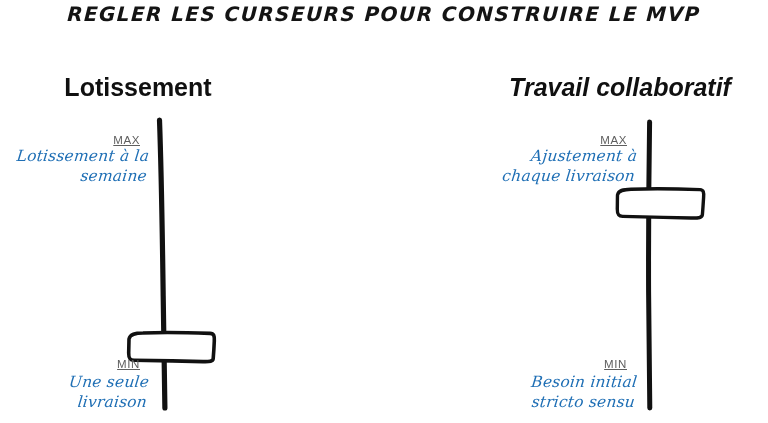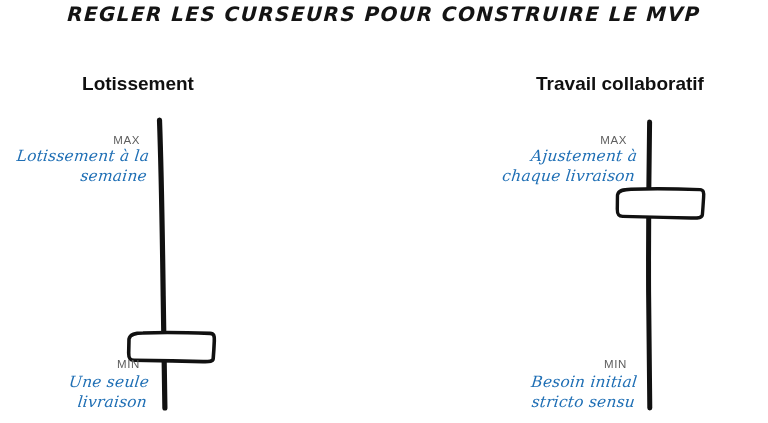--- a/index.html
+++ b/index.html
@@ -43,29 +43,29 @@
 
   
   .column {
     position: absolute;
     top: 0;
     width: 256px;
     height: 423px;
   }
   .col-1 { left: 0px; }
   .col-2 { left: 245px; }
-  .col-3 { left: 478px; }
+  .col-3 { left: 478px; font-style: italic; }
 
   .col-heading {
     position: absolute;
     top: 73px;
     width: 100%;
     text-align: center;
     font-family: "Liberation Sans", sans-serif;
-    font-size: 19px;
+    font-size: 25px;
     font-weight: 700;
     color: #101010;
     white-space: nowrap;
   }
   .col-1 .col-heading { padding-left: 10px; }
   .col-2 .col-heading { padding-left: 10px; }
   .col-3 .col-heading { padding-left: 14px; }
 
   
   .track-wrap {
@@ -91,20 +91,21 @@
 
   
   .scale-label {
     position: absolute;
     font-family: "Liberation Sans", sans-serif;
     font-size: 11.5px;
     letter-spacing: 0.6px;
     color: #5e5e5e;
     text-align: right;
     white-space: nowrap;
+    text-decoration: underline;
   }
   .col-1 .label-max { left: 60px; top: 134px; width: 80px; }
   .col-1 .label-min { left: 60px; top: 358px; width: 80px; }
   .col-2 .label-max { left: 302px; top: 134px; width: 80px; }
   .col-2 .label-min { left: 302px; top: 358px; width: 80px; }
 
   
   .note {
     position: absolute;
     font-family: "DejaVu Serif", serif;

